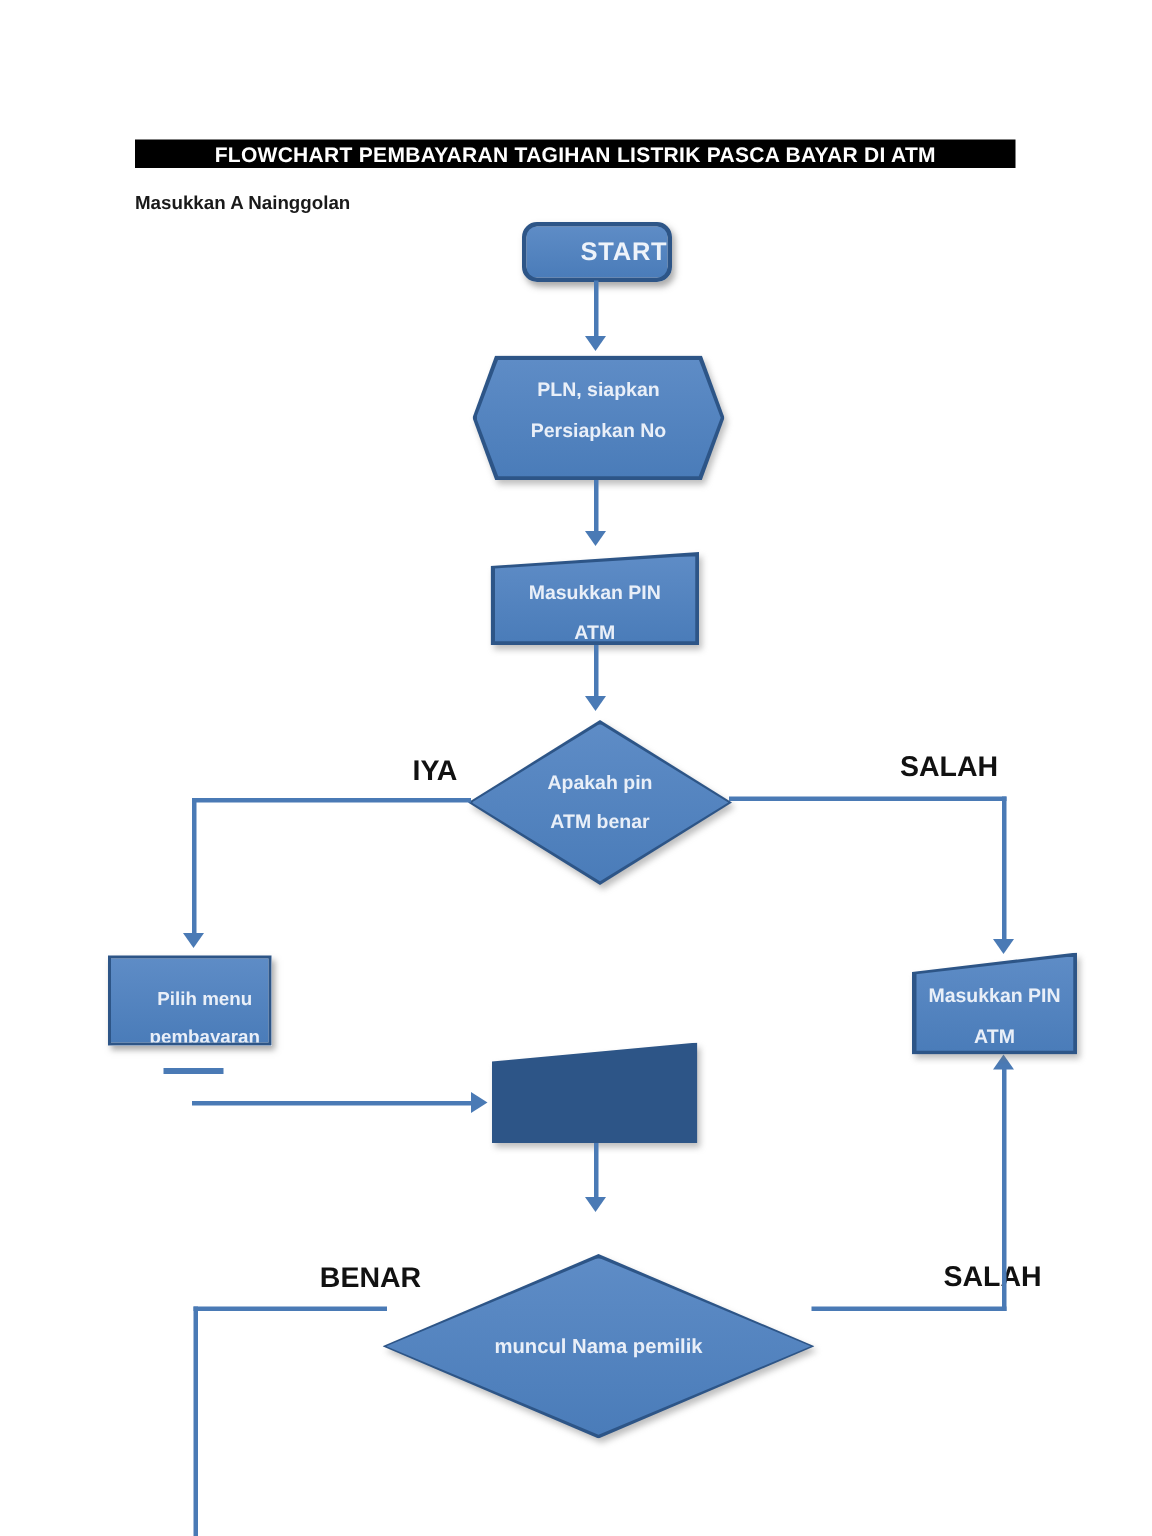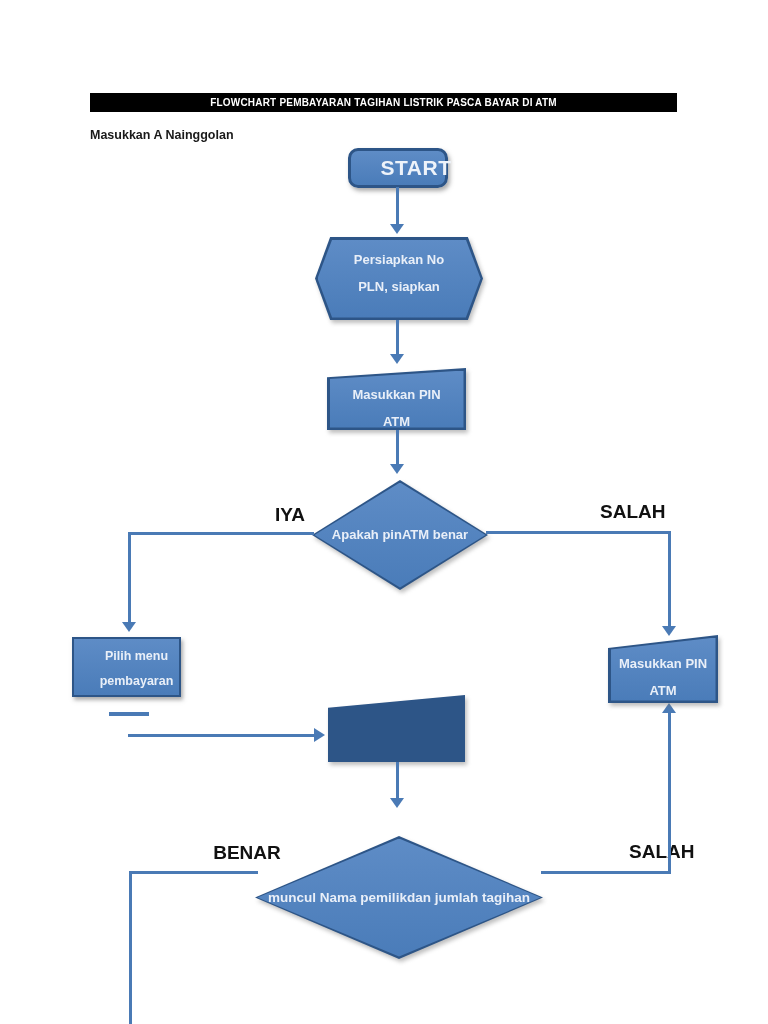--- a/index.html
+++ b/index.html
@@ -9,66 +9,66 @@
     font-family:"Liberation Sans", sans-serif;
   }
   .abs{position:absolute;}
 
   
   .title-bar{
     left:90px;top:93px;width:587px;height:19px;
     background:#000000;display:flex;align-items:center;justify-content:center;
   }
   .title-bar span{
-    color:#ffffff;font-size:10px;font-weight:bold;letter-spacing:.2px;white-space:nowrap;
+    color:#ffffff;font-size:14px;font-weight:bold;letter-spacing:.2px;white-space:nowrap;
   }
   .author{
     left:90px;top:128px;font-size:12.5px;font-weight:bold;color:#1a1a1a;
   }
 
   
   .clipshape{position:absolute;filter:drop-shadow(2px 3px 2px rgba(110,110,110,.45));}
   .clipshape .outer{position:absolute;inset:0;background:#2d5587;clip-path:var(--poly);}
   .clipshape .inner{
     position:absolute;inset:2.5px;background:linear-gradient(180deg,#5e8cc6,#4a7cb9);
     clip-path:var(--poly);overflow:hidden;
   }
   .hex{--poly:polygon(9% 0, 91% 0, 100% 50%, 91% 100%, 9% 100%, 0 50%);}
   .manual{--poly:polygon(0 15%, 100% 0, 100% 100%, 0 100%);}
   .manual2{--poly:polygon(0 19%, 100% 0, 100% 100%, 0 100%);}
   .diamond{--poly:polygon(50% 0, 100% 50%, 50% 100%, 0 50%);}
 
   .shape-text{color:#e9eff8;font-size:13px;font-weight:bold;text-align:center;line-height:27px;}
-  .flexcenter{display:flex;flex-direction:row;align-items:center;justify-content:center;}
+  .flexcenter{display:flex;flex-direction:column;align-items:center;justify-content:center;}
 
   
   .start-node{
     left:348px;top:148px;width:100px;height:40px;
     background:linear-gradient(180deg,#5e8cc6,#4a7cb9);
     border:3px solid #2d5587;border-radius:10px;box-sizing:border-box;
     display:flex;align-items:center;justify-content:center;
     box-shadow:2px 3px 4px rgba(90,90,90,.5);
   }
-  .start-node span{color:#eef3fa;font-size:21px;font-weight:600;letter-spacing:.5px;margin-left:36px;}
+  .start-node span{color:#eef3fa;font-size:17px;font-weight:600;letter-spacing:.5px;margin-left:36px;}
 
   
   .rect-node{
     background:linear-gradient(180deg,#5e8cc6,#4a7cb9);
     border:2px solid #2d5587;box-sizing:border-box;overflow:hidden;
     box-shadow:2px 3px 4px rgba(90,90,90,.5);
   }
 
   
   .n-prepare{left:315px;top:237px;width:168px;height:83px;}
   .n-prepare .txtwrap{padding-top:6px;}
   .n-pin1{left:327px;top:368px;width:139px;height:62px;}
   .n-pin1 .inner{padding-top:10px;box-sizing:border-box;}
   .n-check-pin{left:312px;top:480px;width:176px;height:110px;}
   .n-menu{left:72px;top:637px;width:109px;height:60px;}
-  .n-menu .txtwrap{padding-top:5px;margin-left:20px;}
+  .n-menu .txtwrap{padding-top:15px;margin-left:20px;}
   .n-menu .shape-text{line-height:25px;font-size:12.5px;}
   .n-validate{left:328px;top:695px;width:137px;height:67px;}
   .n-validate .inner{padding-top:12px;box-sizing:border-box;}
   .n-validate .shape-text{font-size:12.5px;line-height:23px;letter-spacing:-.2px;}
   .n-check-name{left:255px;top:836px;width:288px;height:123px;}
   .n-check-name .shape-text{font-size:13.5px;line-height:26px;}
   .n-pin2{left:608px;top:635px;width:110px;height:68px;}
   .n-pin2 .inner{padding-top:12px;box-sizing:border-box;}
   .diamond .shape-text{line-height:26px;}
 
@@ -102,22 +102,22 @@
     <span>START</span>
   </div>
 
   <div class="line" style="left:396px;top:187px;width:3px;height:39px;"></div>
   <div class="arrow-down" style="left:390px;top:224px;"></div>
 
   <div class="clipshape hex n-prepare">
     <div class="outer"></div>
     <div class="inner">
       <div class="txtwrap">
+        <div class="shape-text">PLN, siapkan</div>
         <div class="shape-text">Persiapkan No</div>
-        <div class="shape-text">PLN, siapkan</div>
       </div>
     </div>
   </div>
 
   <div class="line" style="left:396px;top:320px;width:3px;height:36px;"></div>
   <div class="arrow-down" style="left:390px;top:354px;"></div>
 
   <div class="clipshape manual n-pin1">
     <div class="outer"></div>
     <div class="inner">
@@ -161,21 +161,20 @@
     <div class="outer"></div>
   </div>
 
   <div class="line" style="left:396px;top:762px;width:3px;height:38px;"></div>
   <div class="arrow-down" style="left:390px;top:798px;"></div>
 
   <div class="clipshape diamond n-check-name">
     <div class="outer"></div>
     <div class="inner flexcenter">
       <div class="shape-text">muncul Nama pemilik</div>
-      <div class="shape-text">dan jumlah tagihan</div>
     </div>
   </div>
 
   <div class="branch-label lbl-benar">BENAR</div>
   <div class="branch-label lbl-salah">SALAH</div>
 
   <div class="line" style="left:129px;top:871px;width:129px;height:3px;"></div>
   <div class="line" style="left:129px;top:871px;width:3px;height:153px;"></div>
 
   <div class="line" style="left:486px;top:531px;width:185px;height:3px;"></div>

